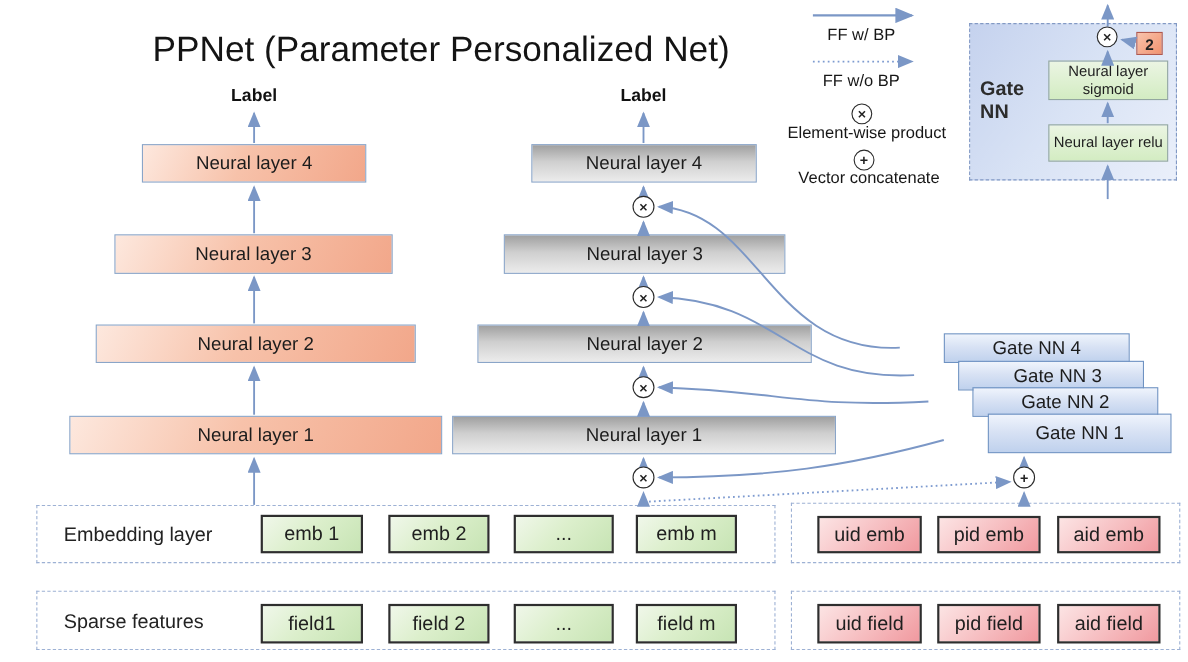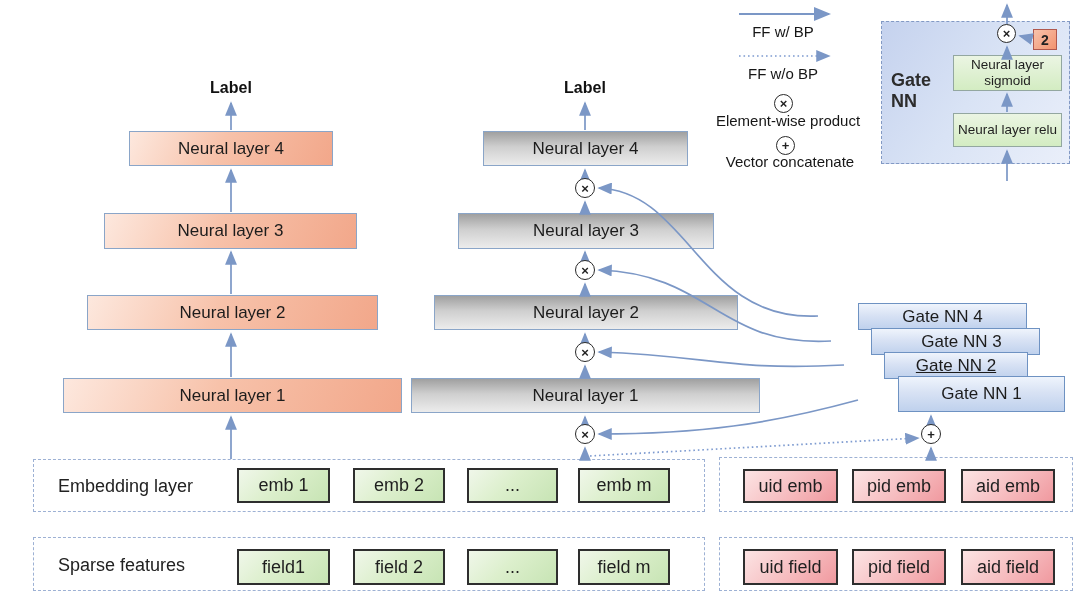--- a/index.html
+++ b/index.html
@@ -88,37 +88,38 @@
 
     <g stroke="#7b97c6" stroke-width="1.7" fill="none">
       <line x1="1007" y1="181" x2="1007" y2="151" marker-end="url(#ah)"></line>
       <line x1="1007" y1="112" x2="1007" y2="94" marker-end="url(#ah)"></line>
       <line x1="1007" y1="55" x2="1007" y2="47" marker-end="url(#ah)"></line>
       <line x1="1007" y1="24" x2="1007" y2="5" marker-end="url(#ah)"></line>
       <line x1="1032" y1="39" x2="1020" y2="36" marker-end="url(#ah)"></line>
     </g>
   </svg>
 
+  <div class="txt center title" style="left:102px;top:22px;width:598px;height:44px;">PPNet (Parameter Personalized Net)</div>
 
   <div class="txt center outlabel" style="left:189px;top:77px;width:84px;height:22px;">Label</div>
   <div class="txt center outlabel" style="left:543px;top:77px;width:84px;height:22px;">Label</div>
 
   <div class="box nn salmon" style="left:129px;top:131px;width:204px;height:35px;">Neural layer 4</div>
   <div class="box nn salmon" style="left:104px;top:213px;width:253px;height:36px;">Neural layer 3</div>
   <div class="box nn salmon" style="left:87px;top:295px;width:291px;height:35px;">Neural layer 2</div>
   <div class="box nn salmon" style="left:63px;top:378px;width:339px;height:35px;">Neural layer 1</div>
 
   <div class="box nn gray" style="left:483px;top:131px;width:205px;height:35px;">Neural layer 4</div>
   <div class="box nn gray" style="left:458px;top:213px;width:256px;height:36px;">Neural layer 3</div>
   <div class="box nn gray" style="left:434px;top:295px;width:304px;height:35px;">Neural layer 2</div>
   <div class="box nn gray" style="left:411px;top:378px;width:349px;height:35px;">Neural layer 1</div>
 
   <div class="box gatebox" style="left:818px;top:303px;width:169px;height:27px;z-index:5;">Gate NN 4</div>
   <div class="box gatebox" style="left:831px;top:328px;width:169px;height:27px;z-index:6;padding-left:12px;">Gate NN 3</div>
-  <div class="box gatebox" style="left:844px;top:352px;width:144px;height:27px;z-index:7;text-decoration:underline;">Gate NN 2</div>
+  <div class="box gatebox" style="left:844px;top:352px;width:169px;height:27px;z-index:7;">Gate NN 2</div>
   <div class="box gatebox" style="left:858px;top:376px;width:167px;height:36px;z-index:8;">Gate NN 1</div>
 
   <div class="opcircle" style="left:575px;top:178px;">×</div>
   <div class="opcircle" style="left:575px;top:260px;">×</div>
   <div class="opcircle" style="left:575px;top:342px;">×</div>
   <div class="opcircle" style="left:575px;top:424px;">×</div>
   <div class="opcircle" style="left:921px;top:424px;">+</div>
 
   <div class="txt center legendtext" style="left:723px;top:21px;width:120px;height:20px;">FF w/ BP</div>
   <div class="txt center legendtext" style="left:723px;top:63px;width:120px;height:20px;">FF w/o BP</div>

